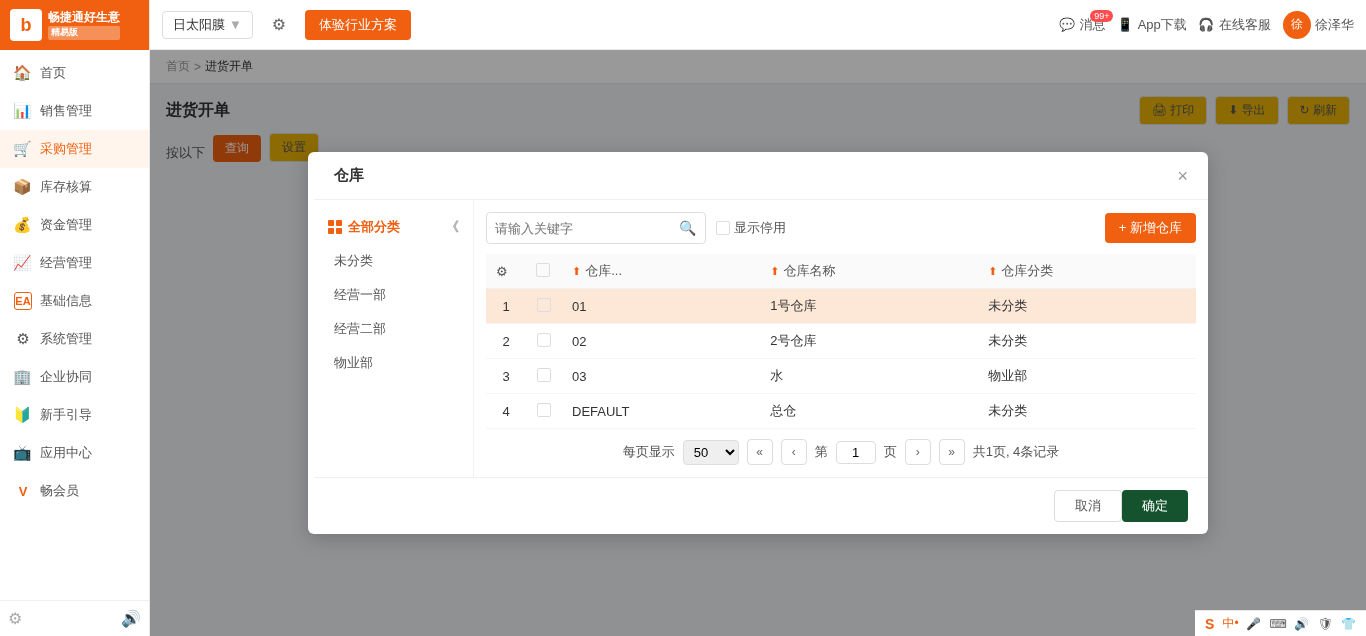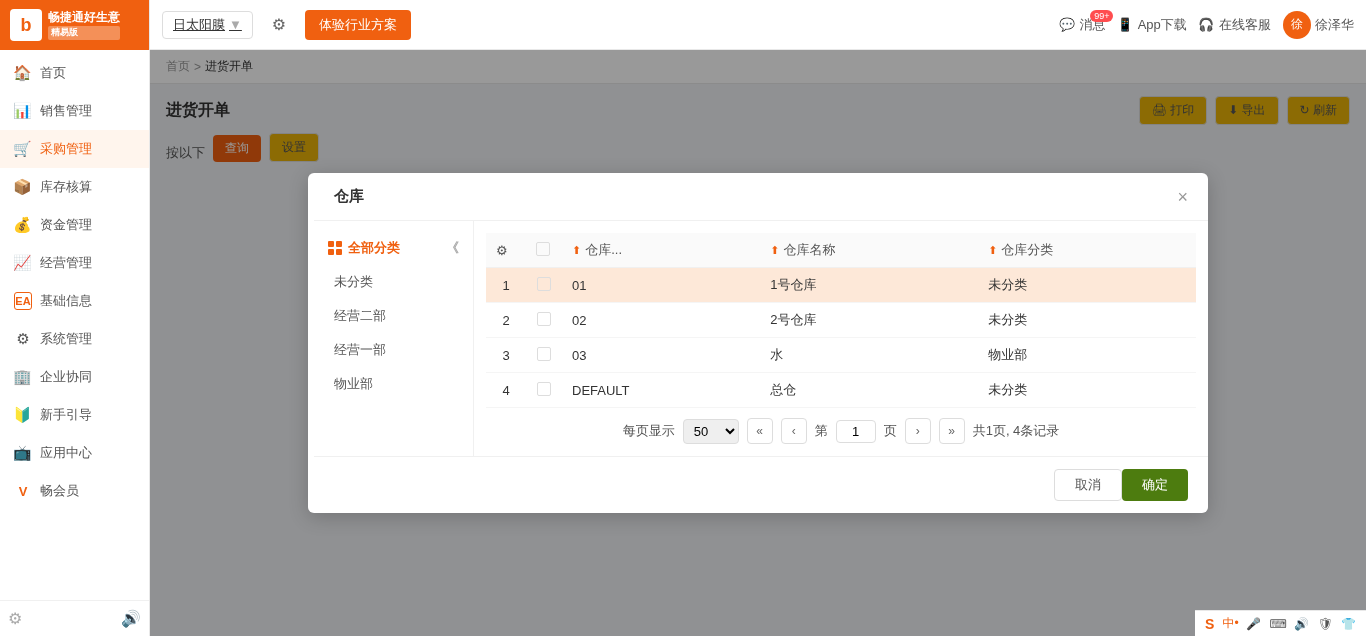--- a/index.html
+++ b/index.html
@@ -16,21 +16,21 @@
     .sidebar-item { display: flex; align-items: center; gap: 8px; padding: 10px 14px; cursor: pointer; color: #555; font-size: 13px; }
     .sidebar-item.active { background: #fff5ed; color: #f06010; }
     .sidebar-item-icon { width: 18px; height: 18px; display: flex; align-items: center; justify-content: center; font-size: 15px; flex-shrink: 0; }
     .sidebar-bottom { padding: 8px; display: flex; align-items: center; justify-content: space-between; border-top: 1px solid #f0f0f0; }
 
     
     .main { flex: 1; display: flex; flex-direction: column; overflow: hidden; }
 
     
     .topbar { height: 50px; background: #fff; border-bottom: 1px solid #e8e8e8; display: flex; align-items: center; padding: 0 12px; gap: 10px; }
-    .topbar-brand { display: flex; align-items: flex-end; gap: 6px; color: #333; font-size: 13px; text-decoration: underline; }
+    .topbar-brand { display: flex; align-items: flex-end; gap: 6px; color: #333; font-size: 13px; }
     .topbar-dropdown { border: 1px solid #ddd; border-radius: 4px; padding: 4px 10px; font-size: 13px; color: #333; display: flex; align-items: center; gap: 4px; cursor: pointer; }
     .topbar-gear { width: 32px; height: 32px; display: flex; align-items: center; justify-content: center; cursor: pointer; color: #666; font-size: 16px; }
     .topbar-btn { background: #f06010; color: #fff; border: none; border-radius: 4px; padding: 6px 14px; font-size: 13px; cursor: pointer; }
     .topbar-right { margin-left: auto; display: flex; align-items: center; gap: 12px; color: #555; font-size: 13px; }
     .topbar-notif { position: relative; display: flex; align-items: center; gap: 4px; cursor: pointer; }
     .notif-badge { position: absolute; top: -6px; right: -8px; background: #ff4d4f; color: #fff; font-size: 9px; border-radius: 8px; padding: 1px 4px; }
     .topbar-user { display: flex; align-items: center; gap: 4px; cursor: pointer; }
     .user-avatar { width: 28px; height: 28px; border-radius: 50%; background: #f06010; color: #fff; display: flex; align-items: center; justify-content: center; font-size: 12px; }
 
     
@@ -80,21 +80,21 @@
     
     .pagination { margin-top: auto; padding-top: 10px; display: flex; align-items: center; justify-content: center; gap: 8px; font-size: 13px; color: #555; }
     .page-label { color: #555; }
     .page-select { border: 1px solid #ddd; border-radius: 4px; padding: 3px 6px; font-size: 13px; cursor: pointer; }
     .page-btn { width: 26px; height: 26px; border: 1px solid #ddd; border-radius: 4px; display: flex; align-items: center; justify-content: center; cursor: pointer; color: #666; font-size: 12px; }
     .page-input { width: 40px; border: 1px solid #ddd; border-radius: 4px; text-align: center; padding: 3px; font-size: 13px; }
 
     
     .modal-footer { padding: 12px 20px; border-top: 1px solid #f0f0f0; display: flex; justify-content: flex-end; }
     .btn-cancel { background: #fff; border: 1px solid #ddd; border-radius: 4px; padding: 6px 20px; font-size: 13px; cursor: pointer; color: #555; }
-    .btn-confirm { background: #4d7c0f; border: none; border-radius: 4px; padding: 6px 20px; font-size: 13px; cursor: pointer; color: #fff; }
+    .btn-confirm { background: #14532d; border: none; border-radius: 4px; padding: 6px 20px; font-size: 13px; cursor: pointer; color: #fff; }
 
     
     .bg-content { padding: 12px 16px; }
     .bg-toolbar { display: flex; align-items: flex-end; gap: 8px; margin-bottom: 10px; flex-wrap: wrap; }
     .bg-btn { border: 1px solid #ddd; border-radius: 4px; padding: 5px 12px; font-size: 12px; cursor: pointer; color: #555; background: #eab308; }
     
     
     .statusbar { position: fixed; bottom: 0; right: 0; background: #fff; border-top: 1px solid #e8e8e8; display: flex; align-items: center; gap: 8px; padding: 4px 10px; font-size: 12px; color: #555; z-index: 200; }
   </style>
 </head>
@@ -243,32 +243,43 @@
                 <span></span>
                   <span></span>
               </div>
               <span>全部分类</span>
               <span class="cat-collapse-btn">《</span>
             </div>
             <div class="cat-item">
               <span>未分类</span>
             </div>
             <div class="cat-item">
+              <span>经营一部</span>
+            </div>
+            <div class="cat-item">
               <span>经营二部</span>
-            </div>
-            <div class="cat-item">
-              <span>经营一部</span>
             </div>
             <div class="cat-item">
               <span>物业部</span>
             </div>
           </div>
 
           <div class="table-area">
 
+            <div class="table-toolbar">
+              <div class="search-box">
+                <input class="search-input" placeholder="请输入关键字" style="">
+                <span class="search-icon">🔍</span>
+              </div>
+              <label class="show-disabled">
+                <span class="checkbox-box"></span>
+                <span>显示停用</span>
+              </label>
+              <button class="add-btn">+ 新增仓库</button>
+            </div>
 
             <div style="overflow-x:auto;flex:1;">
               <table class="data-table">
                 <thead>
                   <tr>
                     <th style="width:40px;">
                       <span>⚙</span>
                     </th>
                     <th style="width:36px;">
                       <span class="checkbox-box"></span>

